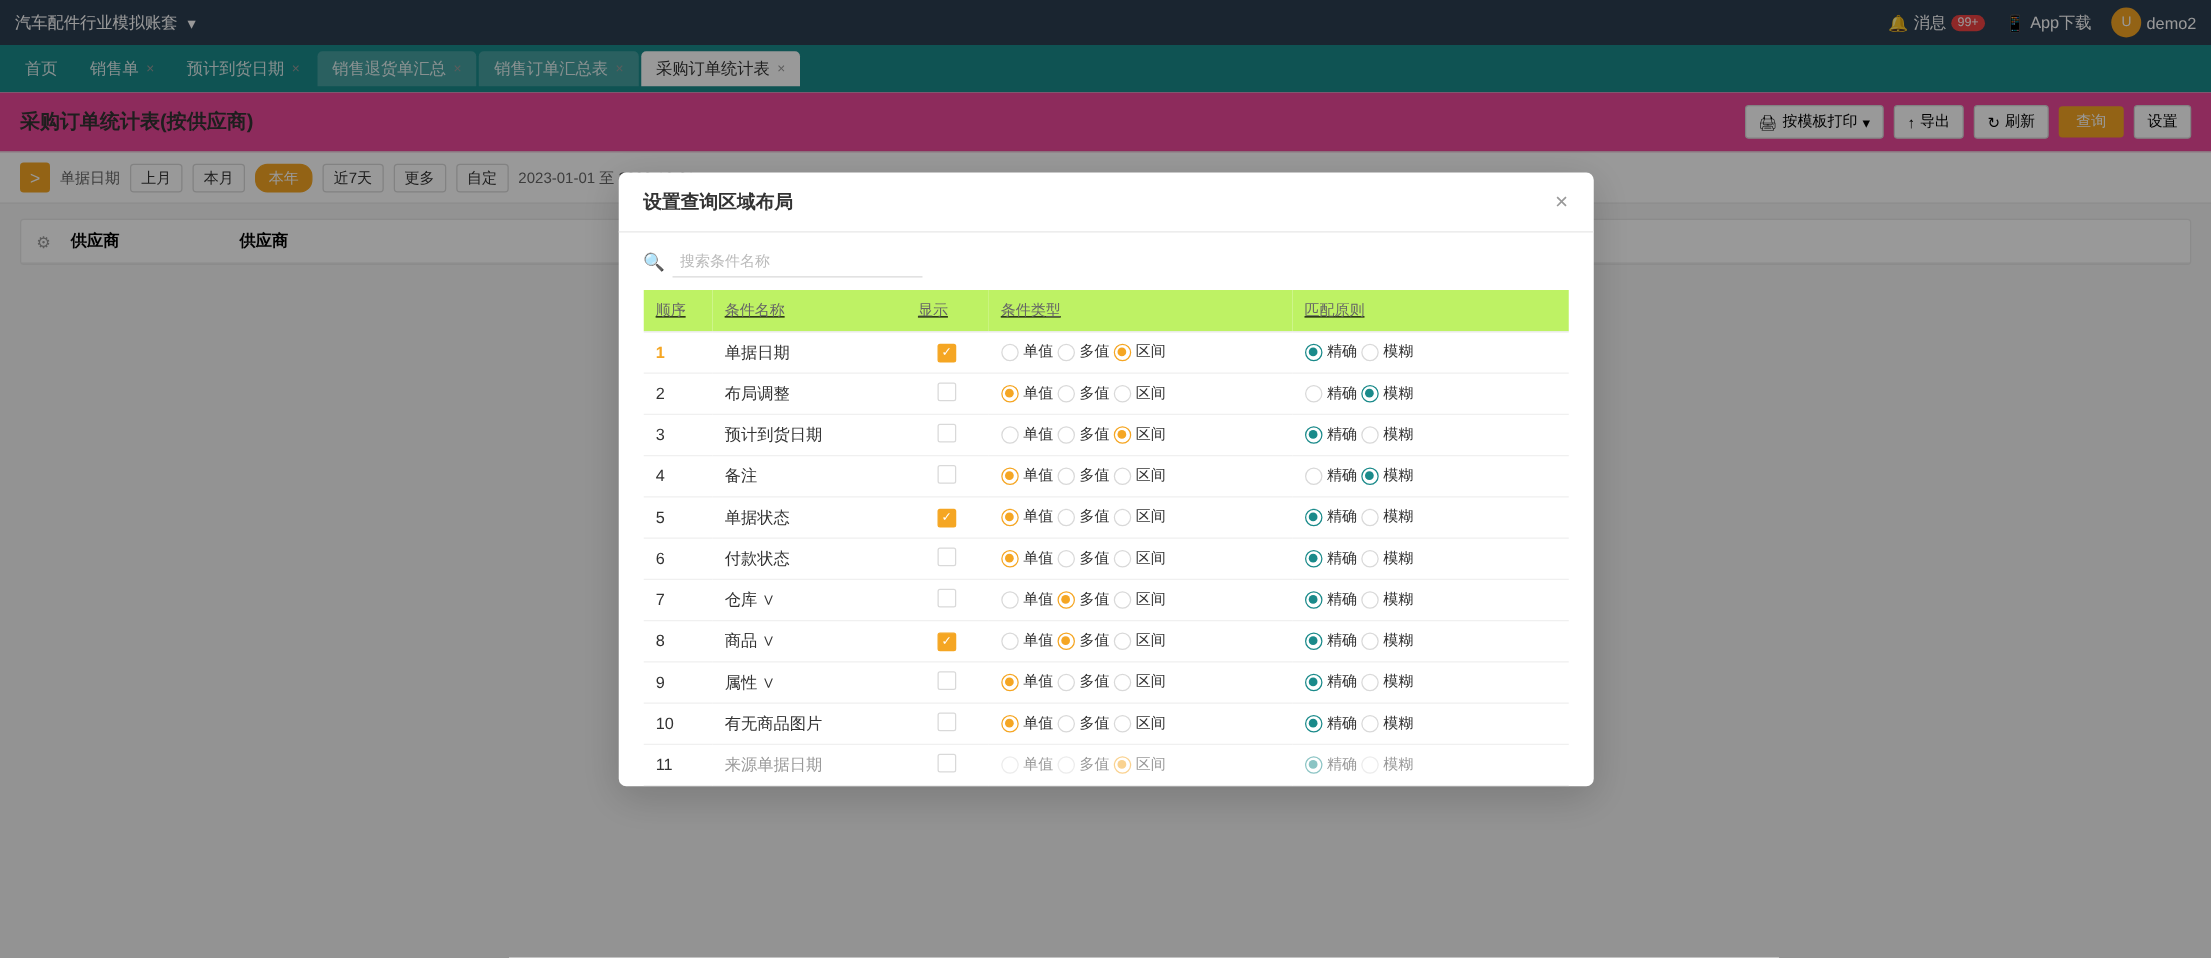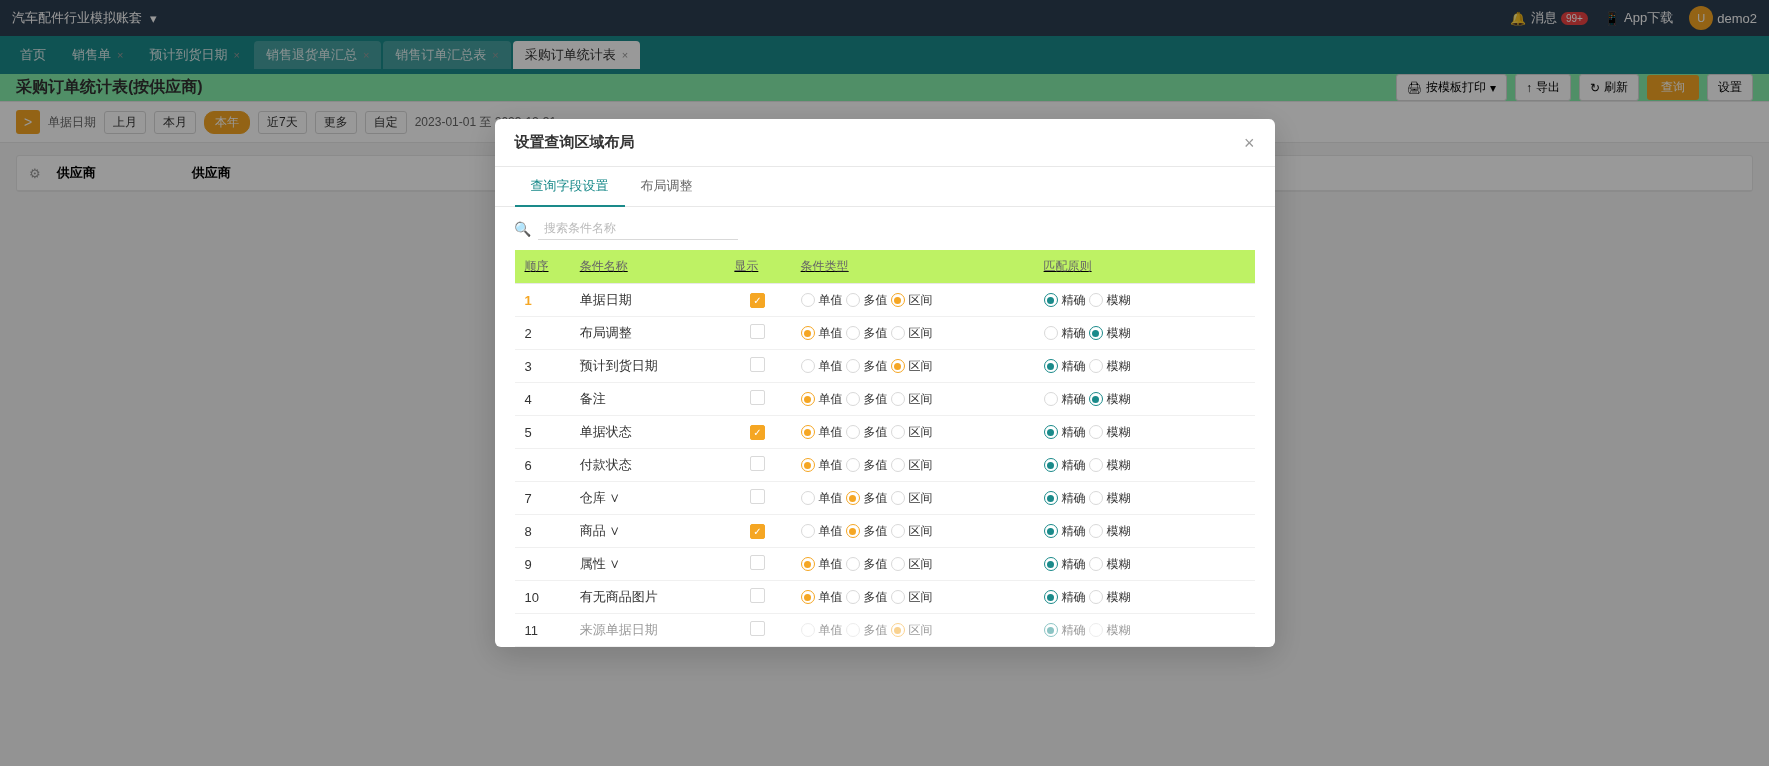--- a/index.html
+++ b/index.html
@@ -46,22 +46,22 @@
 
     
     .page-area {
       background: #f5f5f5;
       min-height: calc(766px - 74px);
       position: relative;
     }
 
     
     .page-header {
-      background: #86efac;
-      padding: 0 16px;
+      background: #ec4899;
+      padding: 10px 16px;
       display: flex;
       align-items: center;
       justify-content: space-between;
       border-bottom: 1px solid #e8e8e8;
     }
     .page-title { font-size: 16px; font-weight: bold; color: #333; }
     .page-header-actions { display: flex; align-items: center; gap: 8px; }
     .btn-outline { border: 1px solid #d9d9d9; background: #fff; padding: 4px 10px; border-radius: 3px; cursor: pointer; font-size: 12px; display: flex; align-items: center; gap: 4px; }
     .btn-primary-sm { background: #f5a623; color: #fff; border: none; padding: 4px 14px; border-radius: 3px; cursor: pointer; font-size: 12px; }
 
@@ -137,21 +137,21 @@
       padding: 10px 20px;
       display: flex;
       align-items: center;
       gap: 6px;
     }
     .dialog-search-icon { color: #aaa; font-size: 14px; }
     .dialog-search input {
       border: none;
       border-bottom: 1px solid #d9d9d9;
       outline: none;
-      font-size: 12px;
+      font-size: 15px;
       padding: 4px 6px;
       width: 200px;
       color: #701a75;
     }
     .dialog-search input::placeholder { color: #bbb; font-size: 12px; }
 
     
     .dialog-table-wrap { flex: 1; overflow-y: auto; padding: 0 20px; }
     .dialog-table { width: 100%; border-collapse: collapse; }
     .dialog-table thead tr { background: #bef264; text-decoration: underline; }
@@ -349,28 +349,20 @@
 
 <div class="overlay">
 
   <div class="dialog">
 
     <div class="dialog-header">
       <span class="dialog-title">设置查询区域布局</span>
       <button class="dialog-close">×</button>
     </div>
 
-    <div class="dialog-tabs">
-      <div class="dialog-tab active">
-        <span>查询字段设置</span>
-      </div>
-      <div class="dialog-tab">
-        <span>布局调整</span>
-      </div>
-    </div>
 
     <div class="dialog-search">
       <span class="dialog-search-icon">🔍</span>
       <input type="text" placeholder="搜索条件名称" style="">
     </div>
 
     <div class="dialog-table-wrap">
       <table class="dialog-table">
         <thead>
           <tr>

